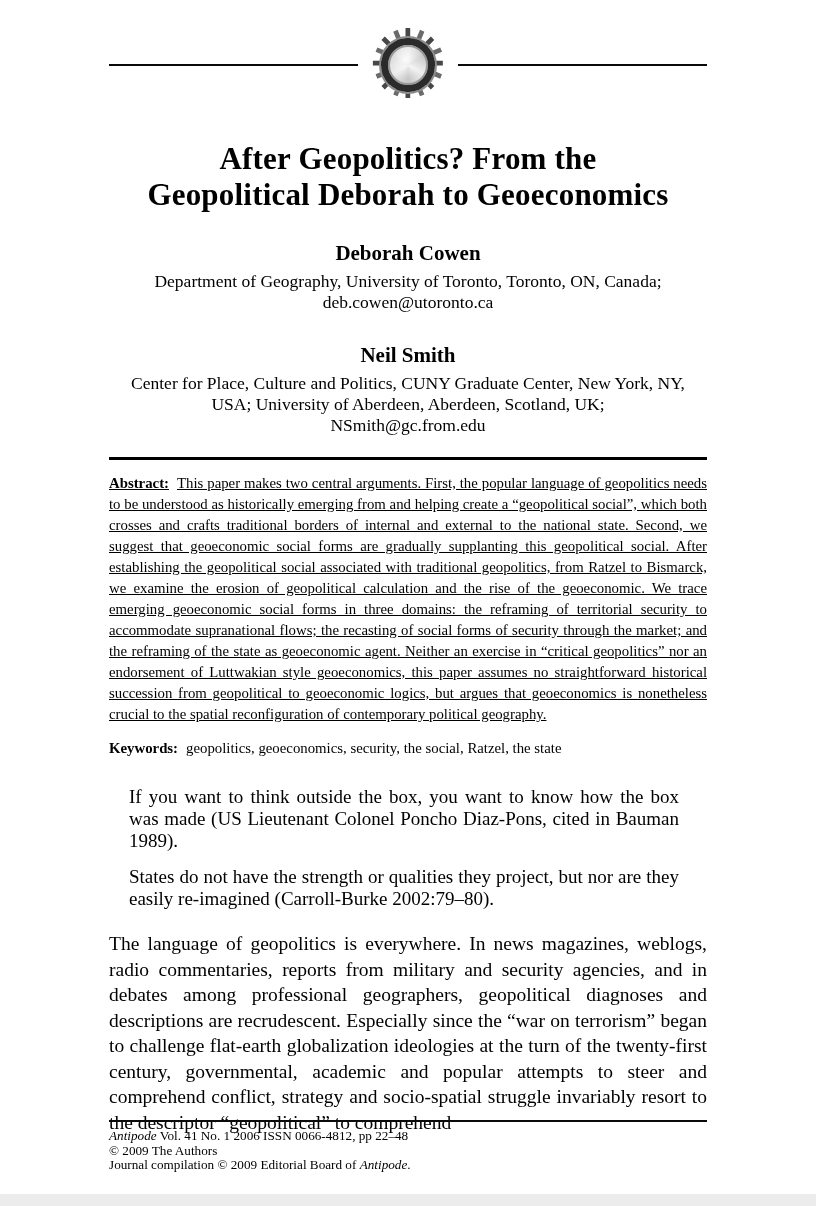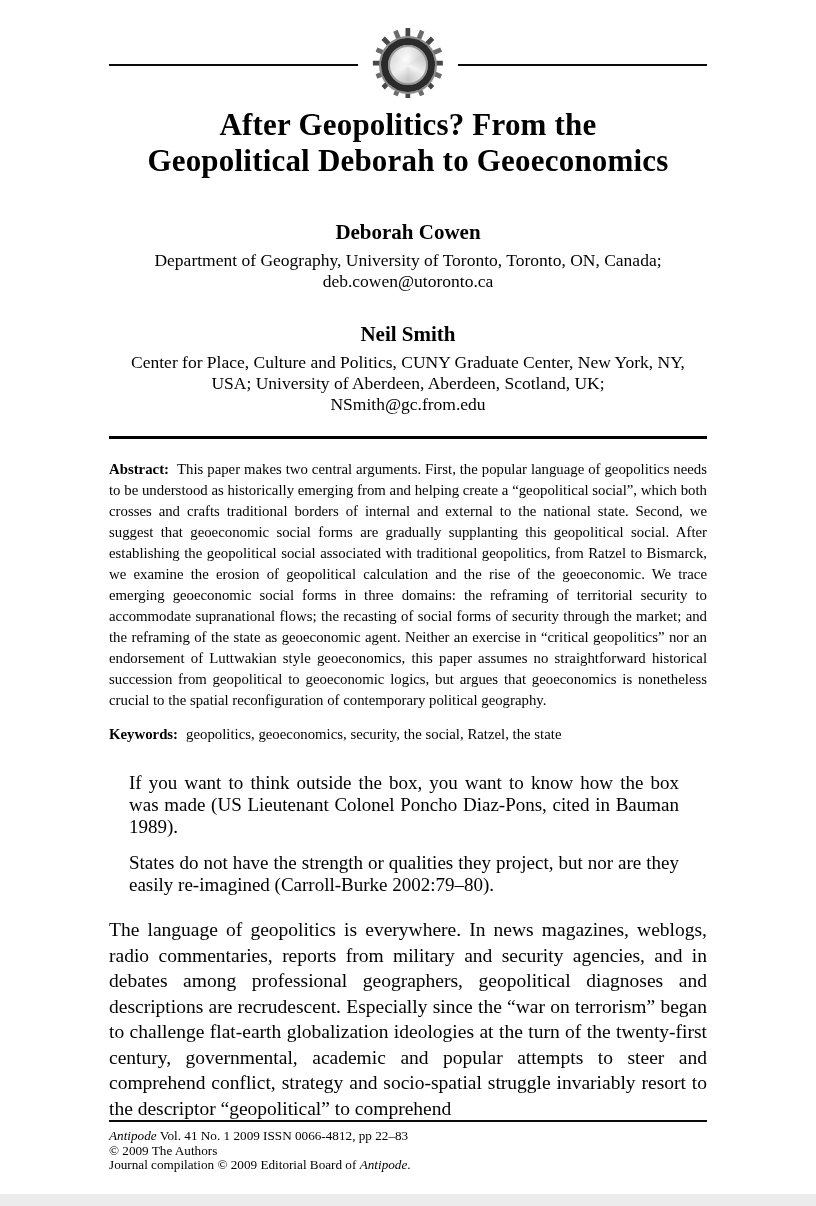--- a/index.html
+++ b/index.html
@@ -58,58 +58,60 @@
     border-radius: 50%;
     border: 7px solid #2b2b2b;
     box-shadow: 0 0 0 2px #8d8d8d, inset 0 0 0 2px #9a9a9a;
     background:
       radial-gradient(circle at 42% 38%, rgba(255,255,255,0.9) 0%, rgba(255,255,255,0) 55%),
       conic-gradient(#e6e6e6 0deg, #c9c9c9 60deg, #efefef 120deg, #c6c6c6 180deg, #ebebeb 240deg, #cccccc 300deg, #e6e6e6 360deg);
   }
 
   
   .title {
+    margin-top: 34px;
     text-align: center;
     font-weight: bold;
     font-size: 31px;
     line-height: 36px;
     letter-spacing: 0.2px;
   }
   .title-line { display: block; }
   .author-name {
     text-align: center;
     font-weight: bold;
     font-size: 21px;
     line-height: 25px;
   }
-  .author-name.first { margin-top: 41px; }
+  .author-name.first { margin-top: 28px; }
   .author-name.second { margin-top: 30px; }
   .author-affil {
     margin-top: 5px;
     text-align: center;
     font-size: 17.5px;
     line-height: 21px;
   }
   .author-email {
     text-align: center;
     font-size: 17.5px;
     line-height: 21px;
   }
 
   
   .divider {
     margin-top: 21px;
     height: 3px;
     background: #000000;
   }
   .abstract {
-    margin-top: 20px;
+    margin-top: 13px;
     font-size: 14.8px;
     line-height: 21px;
     text-align: justify;
+    text-decoration: underline;
   }
   .abstract .label, .keywords .label { font-weight: bold; margin-right: 8px; }
   .keywords {
     margin-top: 13px;
     font-size: 14.8px;
     line-height: 21px;
   }
 
   
   .quote {
@@ -196,19 +198,19 @@
 
     <blockquote class="quote">If you want to think outside the box, you want to know how the box was made (US Lieutenant Colonel Poncho Diaz-Pons, cited in Bauman 1989).</blockquote>
     <blockquote class="quote">States do not have the strength or qualities they project, but nor are they easily re-imagined (Carroll-Burke 2002:79–80).</blockquote>
 
     <p class="body-par">The language of geopolitics is everywhere. In news magazines, weblogs, radio commentaries, reports from military and security agencies, and in debates among professional geographers, geopolitical diagnoses and descriptions are recrudescent. Especially since the “war on terrorism” began to challenge flat-earth globalization ideologies at the turn of the twenty-first century, governmental, academic and popular attempts to steer and comprehend conflict, strategy and socio-spatial struggle invariably resort to the descriptor “geopolitical” to comprehend</p>
 
   </div>
 
   <div class="footer">
     <div class="footer-rule"></div>
-    <div class="footer-line"><span class="italic">Antipode</span><span> Vol. 41 No. 1 2009 ISSN 0066-4812, pp 22–83</span></div>
+    <div class="footer-line"><span class="italic">Antipode</span><span> Vol. 41 No. 1 2006 ISSN 0066-4812, pp 22–48</span></div>
     <div class="footer-line">© 2009 The Authors</div>
     <div class="footer-line"><span>Journal compilation © 2009 Editorial Board of </span><span class="italic">Antipode</span><span>.</span></div>
   </div>
 
   <div class="bottom-band"></div>
 </div>
 
 </body></html>

